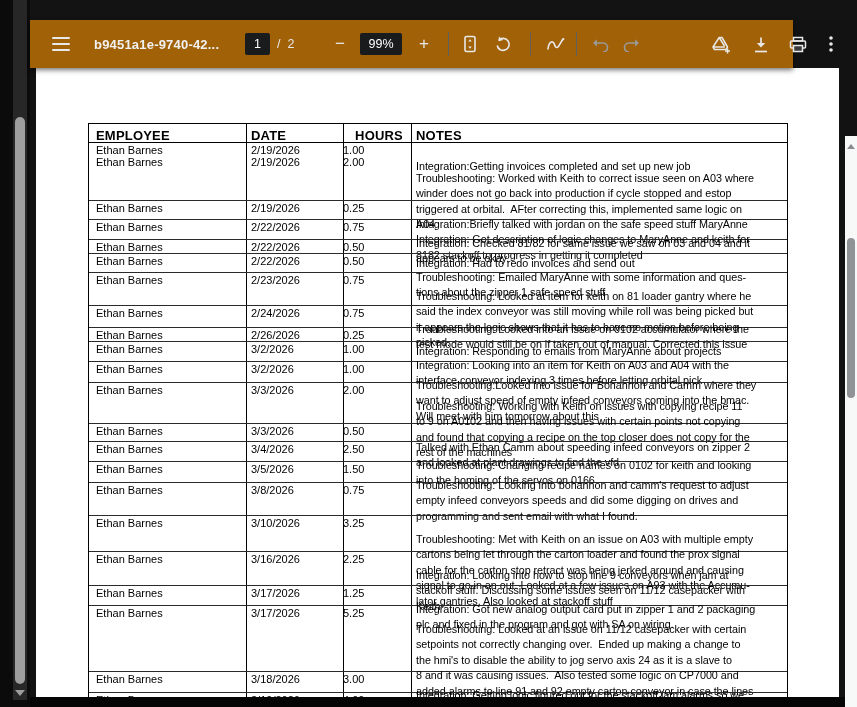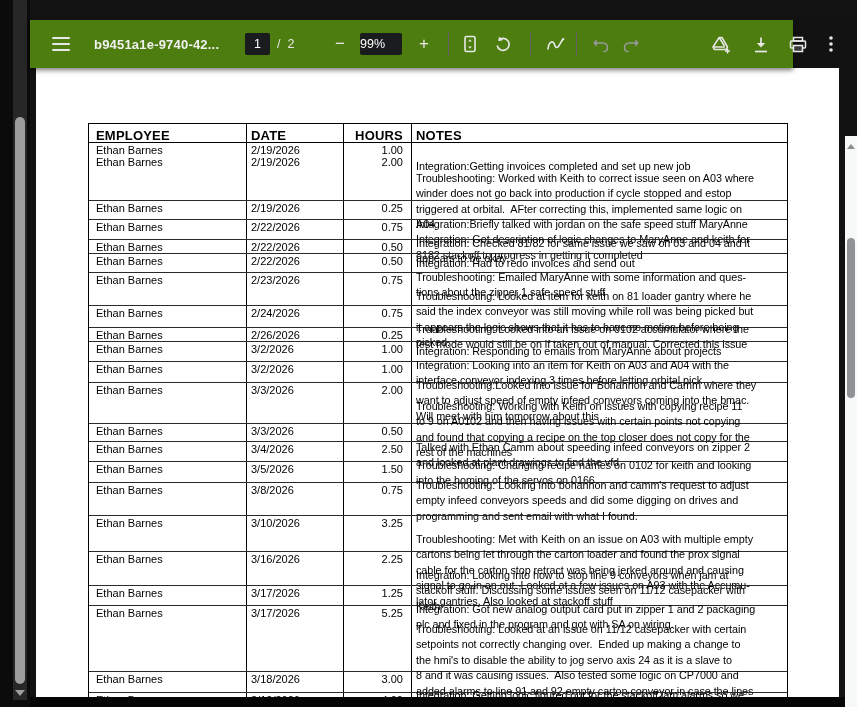--- a/index.html
+++ b/index.html
@@ -10,35 +10,35 @@
   
   .left-rail { position:absolute; left:0; top:0; width:30px; height:707px; background:#0b0b0b; }
   .left-track { position:absolute; left:13px; top:0; width:14px; height:700px; background:#272727; }
   .left-thumb { position:absolute; left:15px; top:117px; width:10px; height:567px; background:#9d9d9d; border-radius:5px; }
   .left-arrow-down { position:absolute; left:15px; top:690px; width:0; height:0;
       border-left:5px solid transparent; border-right:5px solid transparent; border-top:6px solid #9d9d9d; }
 
   
   .viewer { position:absolute; left:30px; top:0; width:827px; height:697px; background:#121212; }
   .titlebar-strip { position:absolute; left:0; top:0; width:827px; height:20px; background:#131313; }
-  .toolbar { position:absolute; left:0; top:20px; width:763px; height:48px; background:#4d7c0f;
+  .toolbar { position:absolute; left:0; top:20px; width:763px; height:48px; background:#a16207;
       box-shadow:0 2px 5px rgba(0,0,0,.55); z-index:5; }
   .tbtn { position:absolute; top:6px; width:34px; height:36px; display:flex; align-items:center; justify-content:center;
       border-radius:50%; cursor:pointer; }
   .tbtn svg { display:block; }
   .doc-title { position:absolute; left:64px; top:0; height:48px; display:flex; align-items:center;
       color:#f1f1f1; font-size:13px; font-weight:bold; letter-spacing:.2px; }
   .page-box { position:absolute; left:215px; top:13px; width:25px; height:22px; background:#191b1d;
       color:#fff; font-size:12.5px; text-align:center; border:none; line-height:22px; border-radius:2px; }
   .page-of { position:absolute; left:247px; top:0; height:48px; display:flex; align-items:center; gap:7px;
       color:#e8e8e8; font-size:12.5px; }
   .zoom-glyph { position:absolute; top:10px; width:28px; height:28px; display:flex; align-items:center; justify-content:center;
       color:#e8e8e8; font-size:17px; cursor:pointer; border-radius:50%; }
   .zoom-box { position:absolute; left:330px; top:13px; width:42px; height:22px; background:#191b1d; color:#fff;
-      font-size:12.5px; line-height:22px; border-radius:2px; }
+      font-size:12.5px; text-align:center; line-height:22px; border-radius:2px; }
   .tdivider { position:absolute; top:12px; width:1px; height:24px; background:#606060; }
 
   
   .content { position:absolute; left:0; top:68px; width:827px; height:629px; background:#121212; }
   .pdf-page { position:absolute; left:6px; top:0; width:803px; height:629px; background:#ffffff; overflow:hidden;
       color:#000; }
 
   .prev-table { position:absolute; left:52px; top:0; width:718px; height:37px;
       border-left:1px solid #000; border-right:1px solid #000; border-bottom:1px solid #000; }
   .prev-table .v { position:absolute; top:0; width:1px; height:100%; background:#000; }
@@ -47,21 +47,21 @@
   .main-table { position:absolute; left:52px; top:55px; width:700px;
       border-left:1px solid #000; border-right:1px solid #000; }
   .thead { position:relative; height:20px; border-top:1px solid #000; border-bottom:1px solid #000; }
   .hcell { position:absolute; top:4px; font-size:13px; font-weight:bold; letter-spacing:.2px; }
   .vline { position:absolute; top:0; width:1px; height:100%; background:#000; }
   .trow { position:relative; border-bottom:1px solid #2a2a2a; }
   .trow.nb { border-bottom:none; }
   .trow .cell { position:absolute; top:1px; font-size:11px; white-space:nowrap; }
   .trow .c-emp { left:7px; }
   .trow .c-date { left:162px; }
-  .trow .c-hours { left:254px; width:60px; text-align:right; }
+  .trow .c-hours { left:254px; width:60px; }
   .trow .c-notes { left:327px; top:16px; font-size:10.8px; letter-spacing:-0.05px; line-height:15.4px;
       white-space:pre; overflow:visible; }
 
   
   .rs-track { position:absolute; left:815px; top:68px; width:12px; height:629px; background:#f7f8f8; }
   .rs-up { position:absolute; left:2px; top:8px; width:0; height:0;
       border-left:4px solid transparent; border-right:4px solid transparent; border-bottom:5px solid #8a8d90; }
   .rs-thumb { position:absolute; left:2px; top:102px; width:8px; height:160px; background:#8f9396; border-radius:4px; }
 </style>
 </head>

